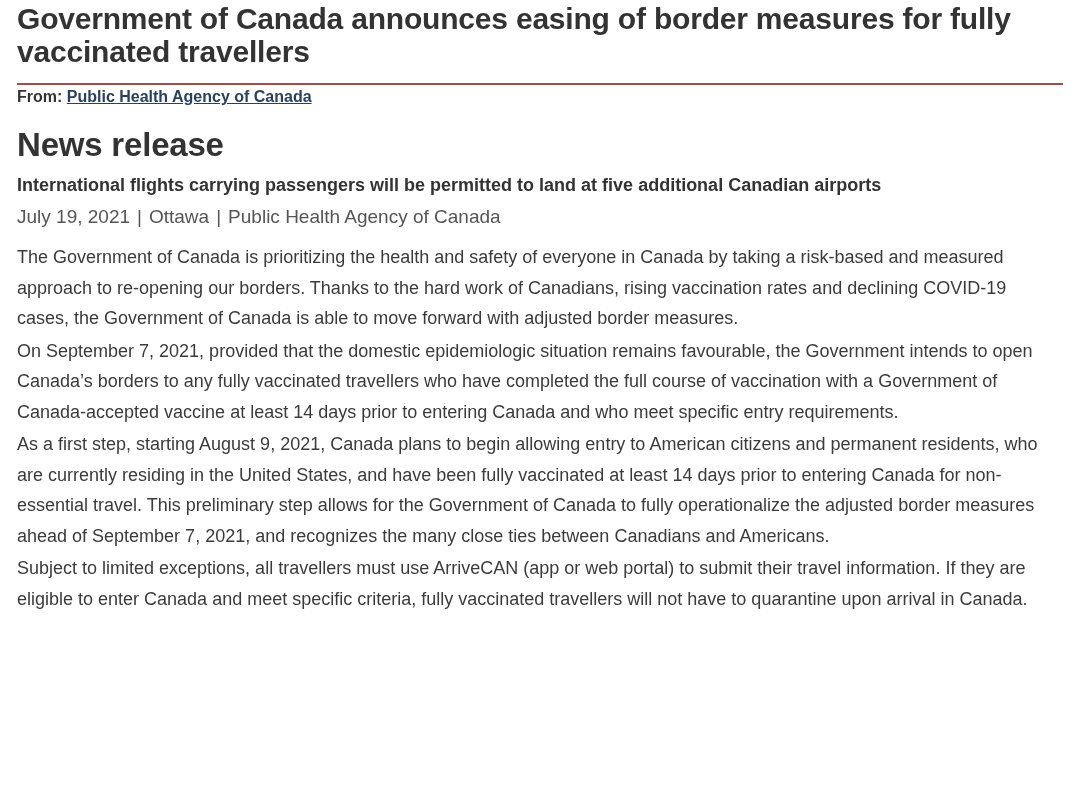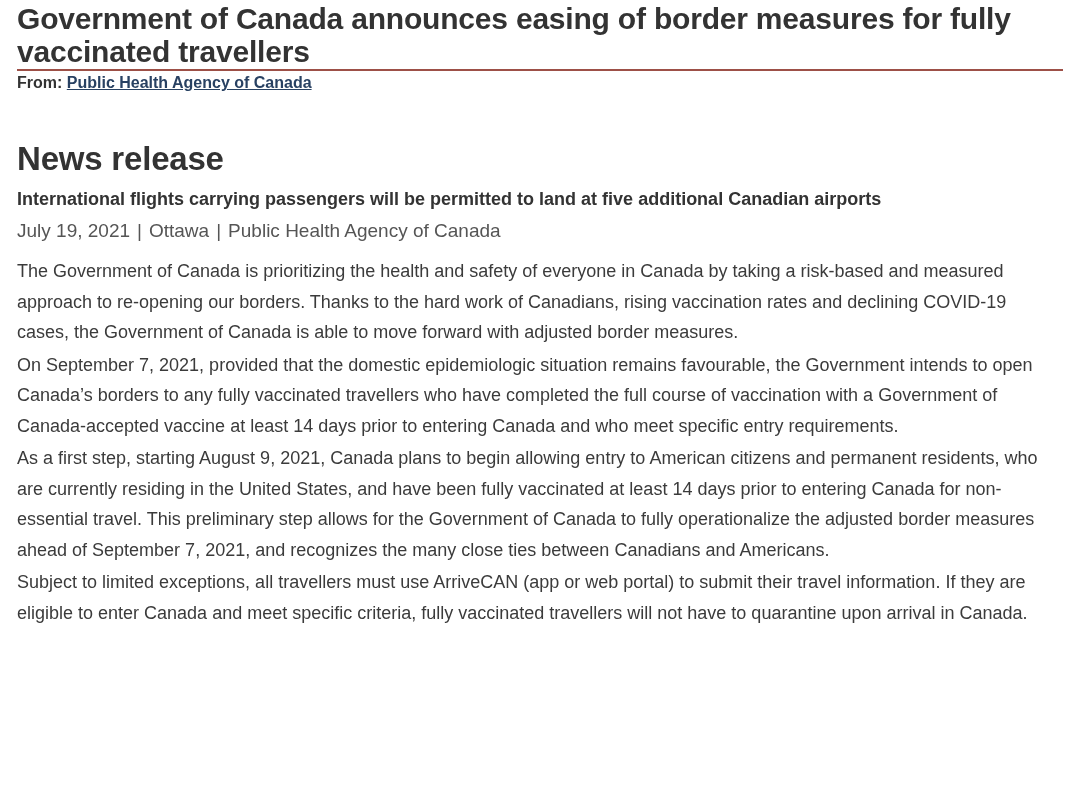--- a/index.html
+++ b/index.html
@@ -19,39 +19,39 @@
   .content {
     padding: 2px 17px 0 17px;
   }
   h1.page-title {
     margin: 0;
     font-size: 30px;
     line-height: 33px;
     font-weight: 700;
     letter-spacing: -0.2px;
     color: #333333;
-    padding-bottom: 1px;
+    padding-bottom: 15px;
     border-bottom: 2px solid #9d5047;
   }
   .from-line {
     font-size: 16px;
     line-height: 24px;
   }
   .from-label {
     font-weight: 700;
     color: #333333;
   }
   a.from-link {
     color: #284162;
     font-weight: 700;
     text-decoration: underline;
     cursor: pointer;
   }
   h2.section-heading {
-    margin: 44px 0 0 0;
+    margin: 16px 0 0 0;
     font-size: 33px;
     line-height: 40px;
     font-weight: 700;
     letter-spacing: -0.2px;
     color: #333333;
   }
   p.lead {
     margin: 8px 0 0 0;
     font-size: 18px;
     line-height: 25px;

